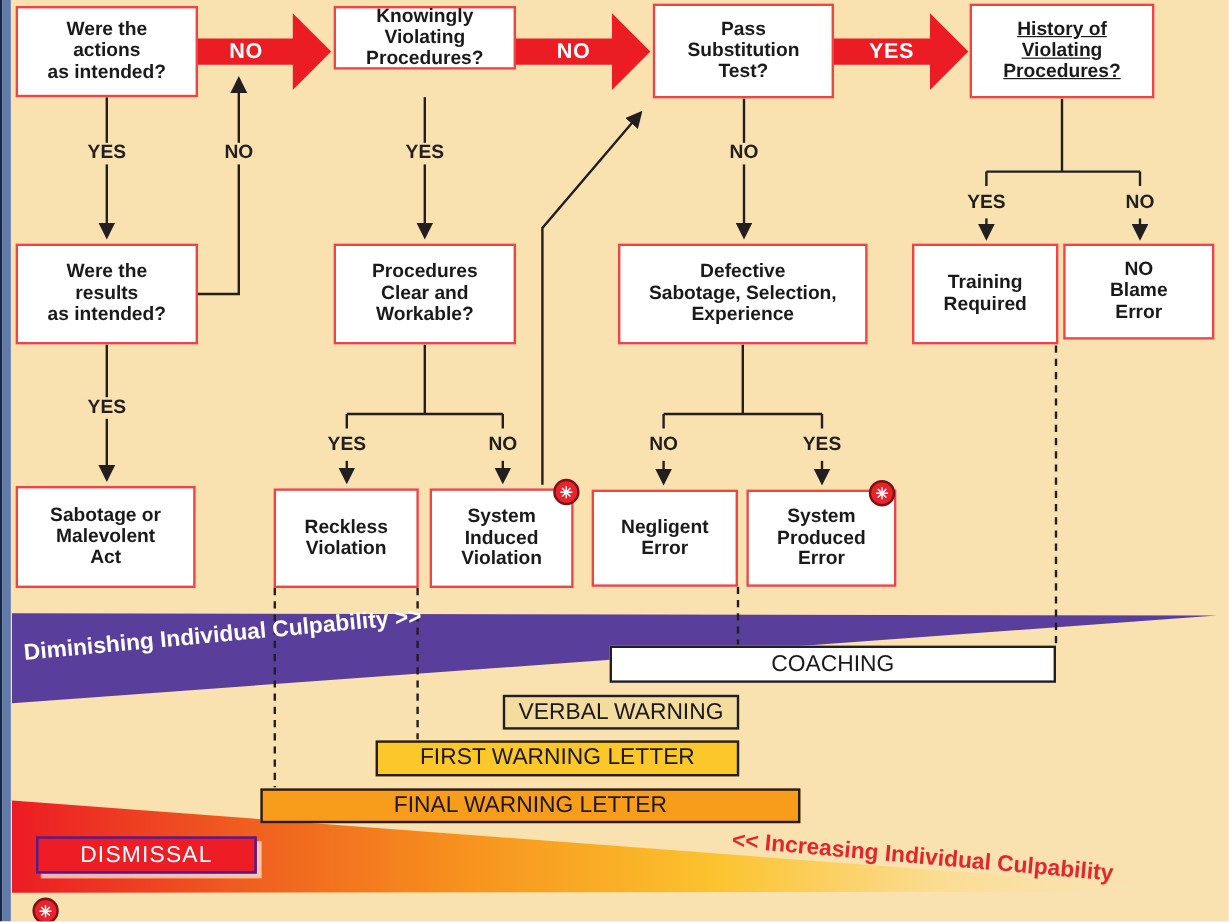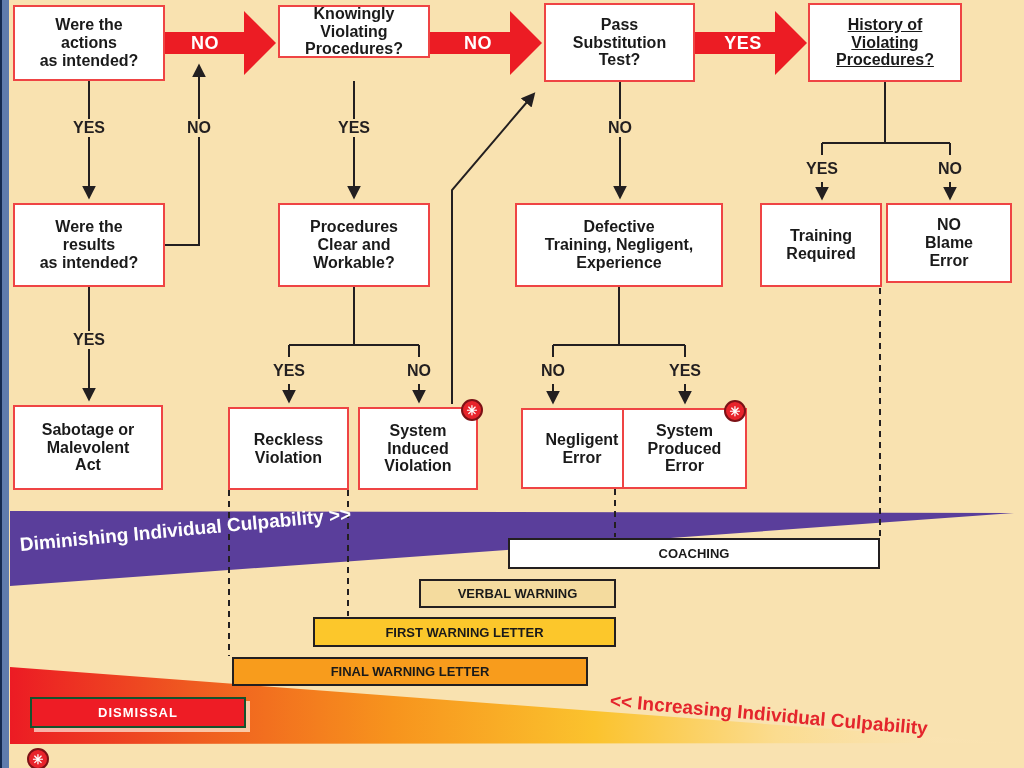--- a/index.html
+++ b/index.html
@@ -28,29 +28,29 @@
   }
   .badge{
     position:absolute;z-index:5;width:22px;height:22px;border-radius:50%;
     background:#E8232B;border:2px solid #7C1116;color:#FFFFFF;
     display:flex;align-items:center;justify-content:center;
     font-size:13px;font-weight:bold;box-sizing:border-box;line-height:1;
   }
   .bar{
     position:absolute;z-index:3;border:2px solid #231F20;box-sizing:border-box;
     display:flex;align-items:center;justify-content:center;
-    font-weight:bold;font-size:13px;color:#1A1A1A;white-space:nowrap;
+    font-weight:normal;font-size:19px;color:#1A1A1A;white-space:nowrap;
   }
   #bar-coaching{left:508px;top:538px;width:372px;height:31px;background:#FFFFFF;}
   #bar-verbal{left:419px;top:579px;width:197px;height:29px;background:#F4DB9E;}
   #bar-first{left:313px;top:617px;width:303px;height:30px;background:#FCC72B;}
-  #bar-final{left:232px;top:657px;width:356px;height:29px;background:#F89C1C;}
+  #bar-final{left:217px;top:657px;width:450px;height:29px;background:#F89C1C;}
   #bar-dismissal{
-    left:30px;top:697px;width:216px;height:31px;background:#EE1C25;color:#FFFFFF;
-    border:2px solid #14532d;letter-spacing:1px;box-shadow:4px 4px 0 rgba(255,252,240,.65);
+    left:30px;top:697px;width:184px;height:31px;background:#EE1C25;color:#FFFFFF;
+    border:2px solid #4c1d95;letter-spacing:1px;box-shadow:4px 4px 0 rgba(255,252,240,.65);
   }
   #diminishing-label{
     position:absolute;z-index:3;left:20px;top:534px;width:410px;
     transform:rotate(-5.3deg);transform-origin:left center;
     color:#FFFFFF;font-weight:bold;font-size:19px;white-space:nowrap;
   }
   #increasing-label{
     position:absolute;z-index:3;left:610px;top:690px;width:420px;
     transform:rotate(5deg);transform-origin:left center;
     color:#E4252C;font-weight:bold;font-size:19px;white-space:nowrap;
@@ -145,37 +145,37 @@
 Violating
 Procedures?</div>
 
   <div class="node" style="left:13px;top:203px;width:152px;height:84px;">Were the
 results
 as intended?</div>
   <div class="node" style="left:278px;top:203px;width:152px;height:84px;">Procedures
 Clear and
 Workable?</div>
   <div class="node" style="left:515px;top:203px;width:208px;height:84px;">Defective
-Training, Negligent,
+Sabotage, Selection,
 Experience</div>
   <div class="node" style="left:760px;top:203px;width:122px;height:84px;">Training
 Required</div>
   <div class="node" style="left:886px;top:203px;width:126px;height:80px;">NO
 Blame
 Error</div>
 
   <div class="node" style="left:13px;top:405px;width:150px;height:85px;">Sabotage or
 Malevolent
 Act</div>
   <div class="node" style="left:228px;top:407px;width:121px;height:83px;">Reckless
 Violation</div>
   <div class="node" style="left:358px;top:407px;width:120px;height:83px;">System
 Induced
 Violation</div>
-  <div class="node" style="left:493px;top:408px;width:122px;height:81px;margin-left:28px;">Negligent
+  <div class="node" style="left:493px;top:408px;width:122px;height:81px;">Negligent
 Error</div>
   <div class="node" style="left:622px;top:408px;width:125px;height:81px;">System
 Produced
 Error</div>
 
   <div class="badge" style="left:461px;top:399px;">✳</div>
   <div class="badge" style="left:724px;top:400px;">✳</div>
 
   <div id="diminishing-label">Diminishing Individual Culpability &gt;&gt;</div>
   <div id="increasing-label">&lt;&lt; Increasing Individual Culpability</div>

